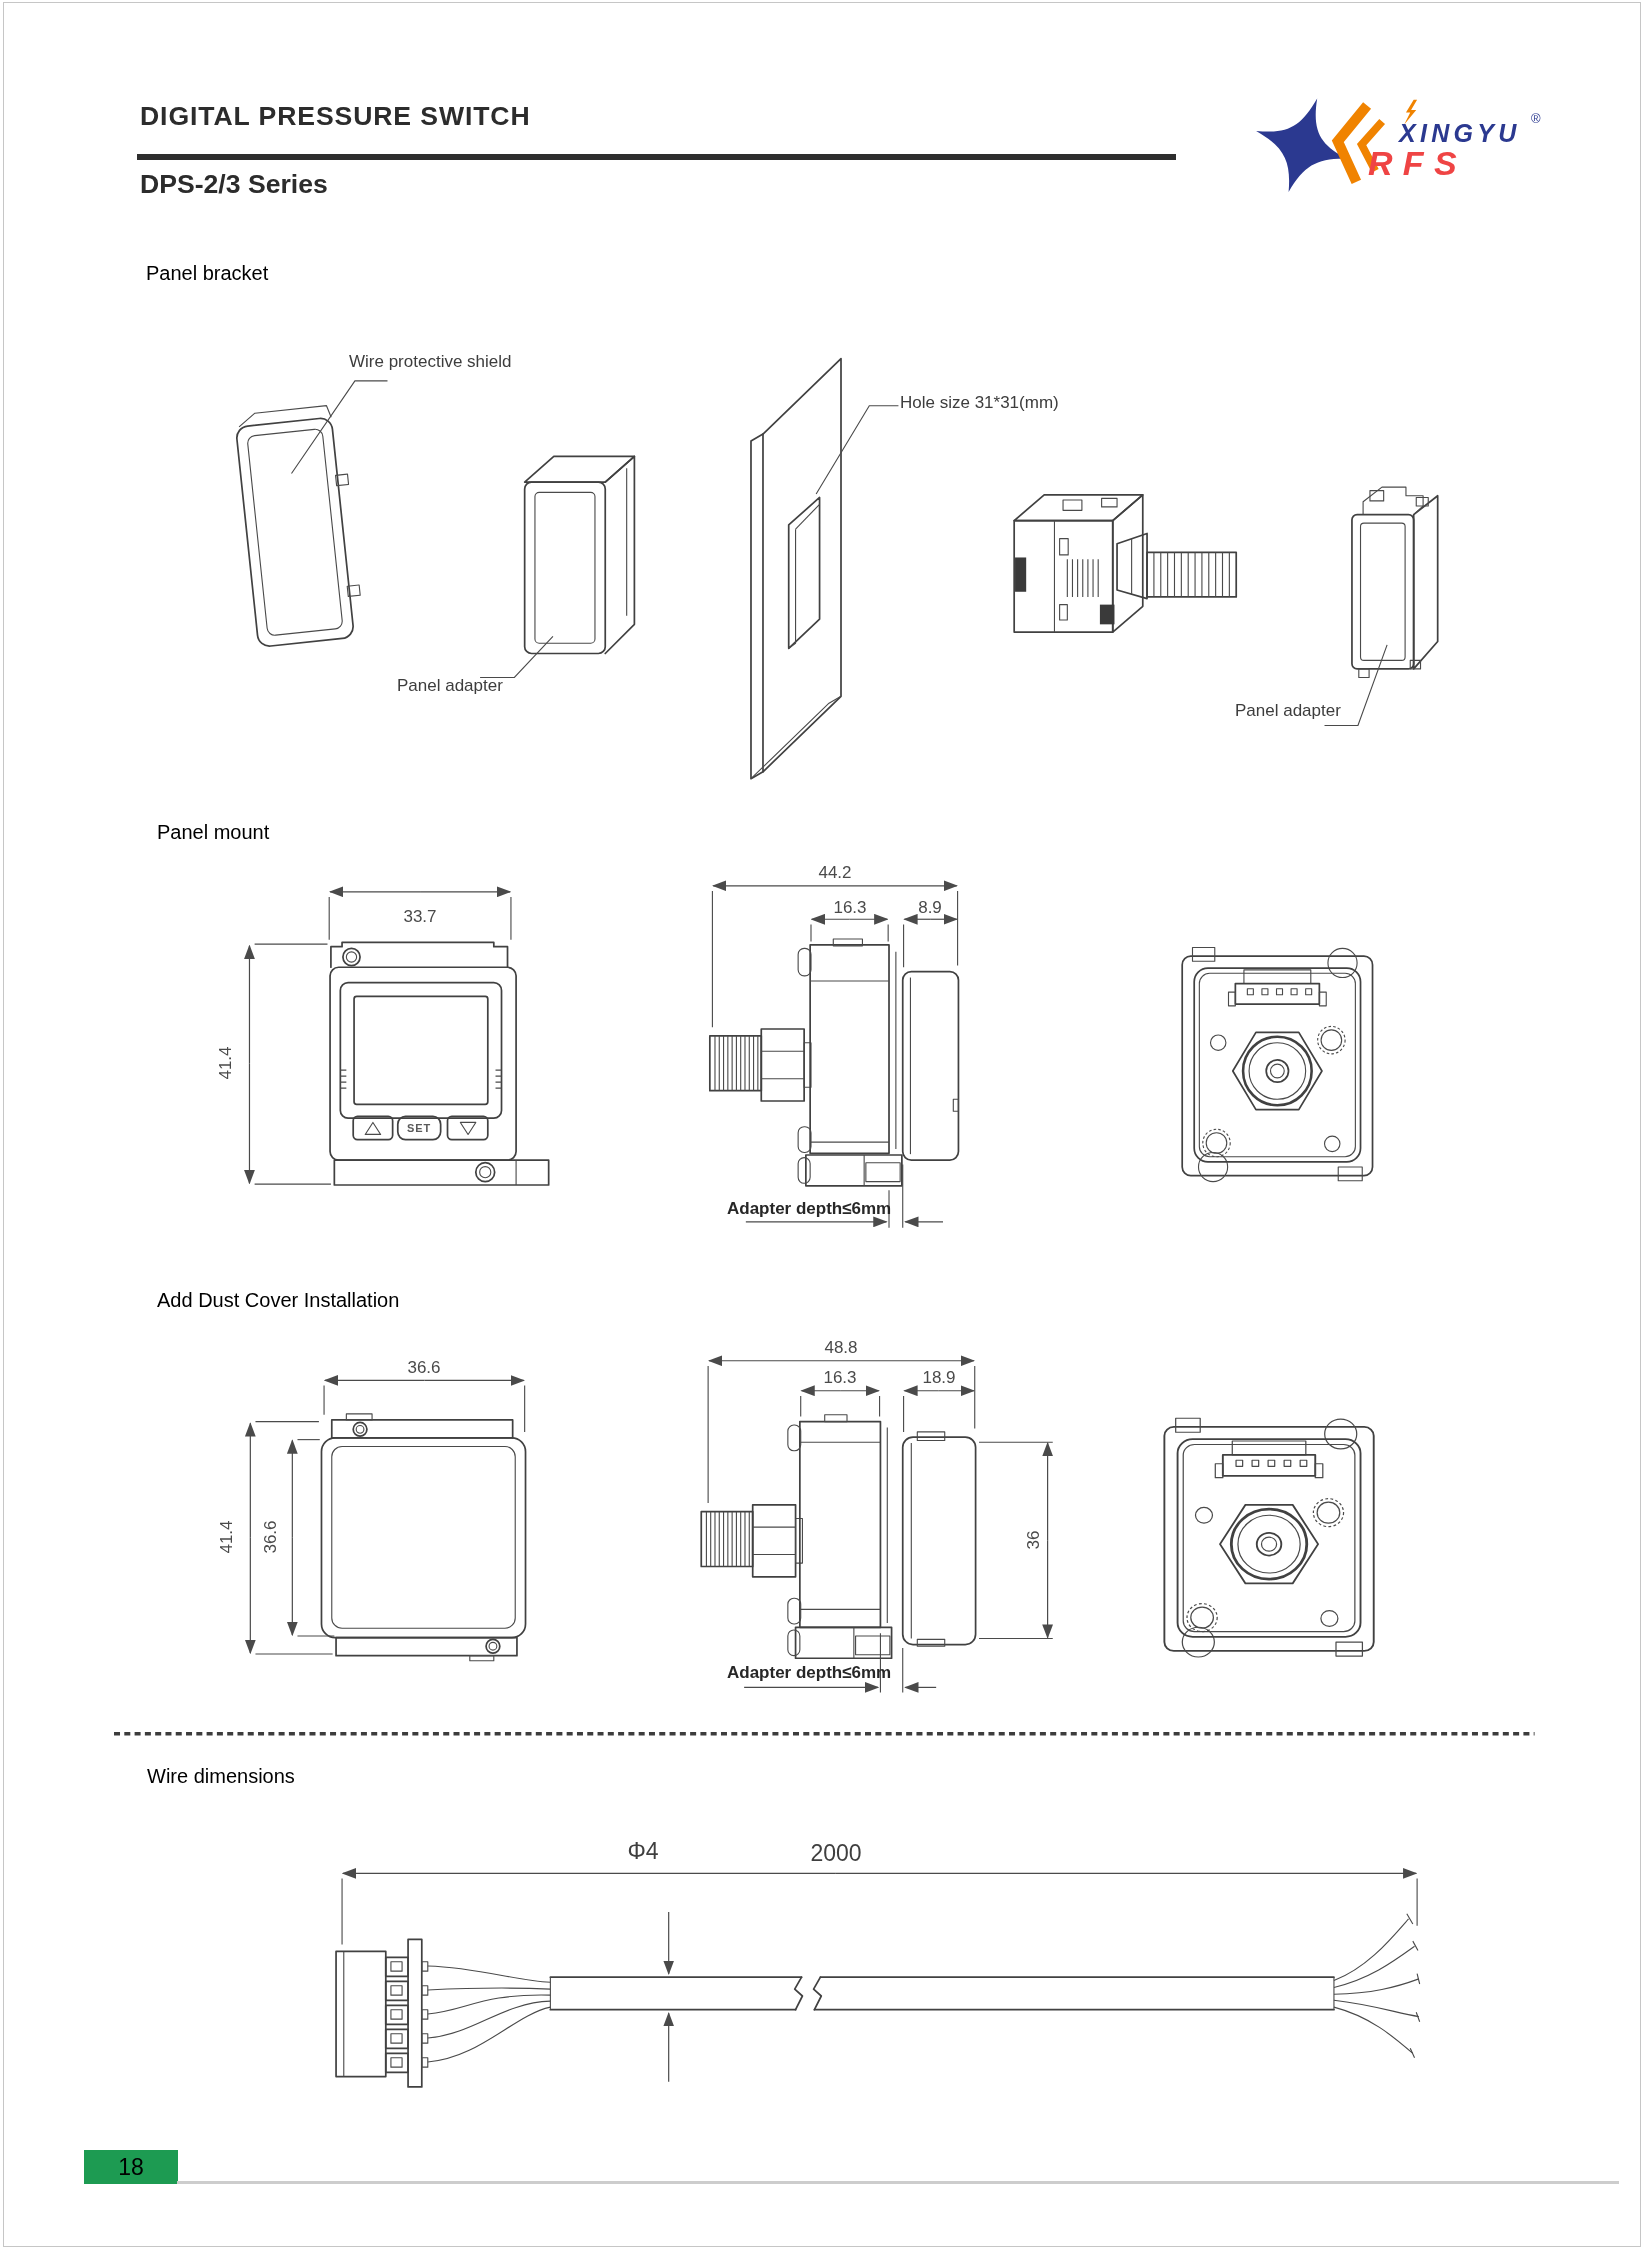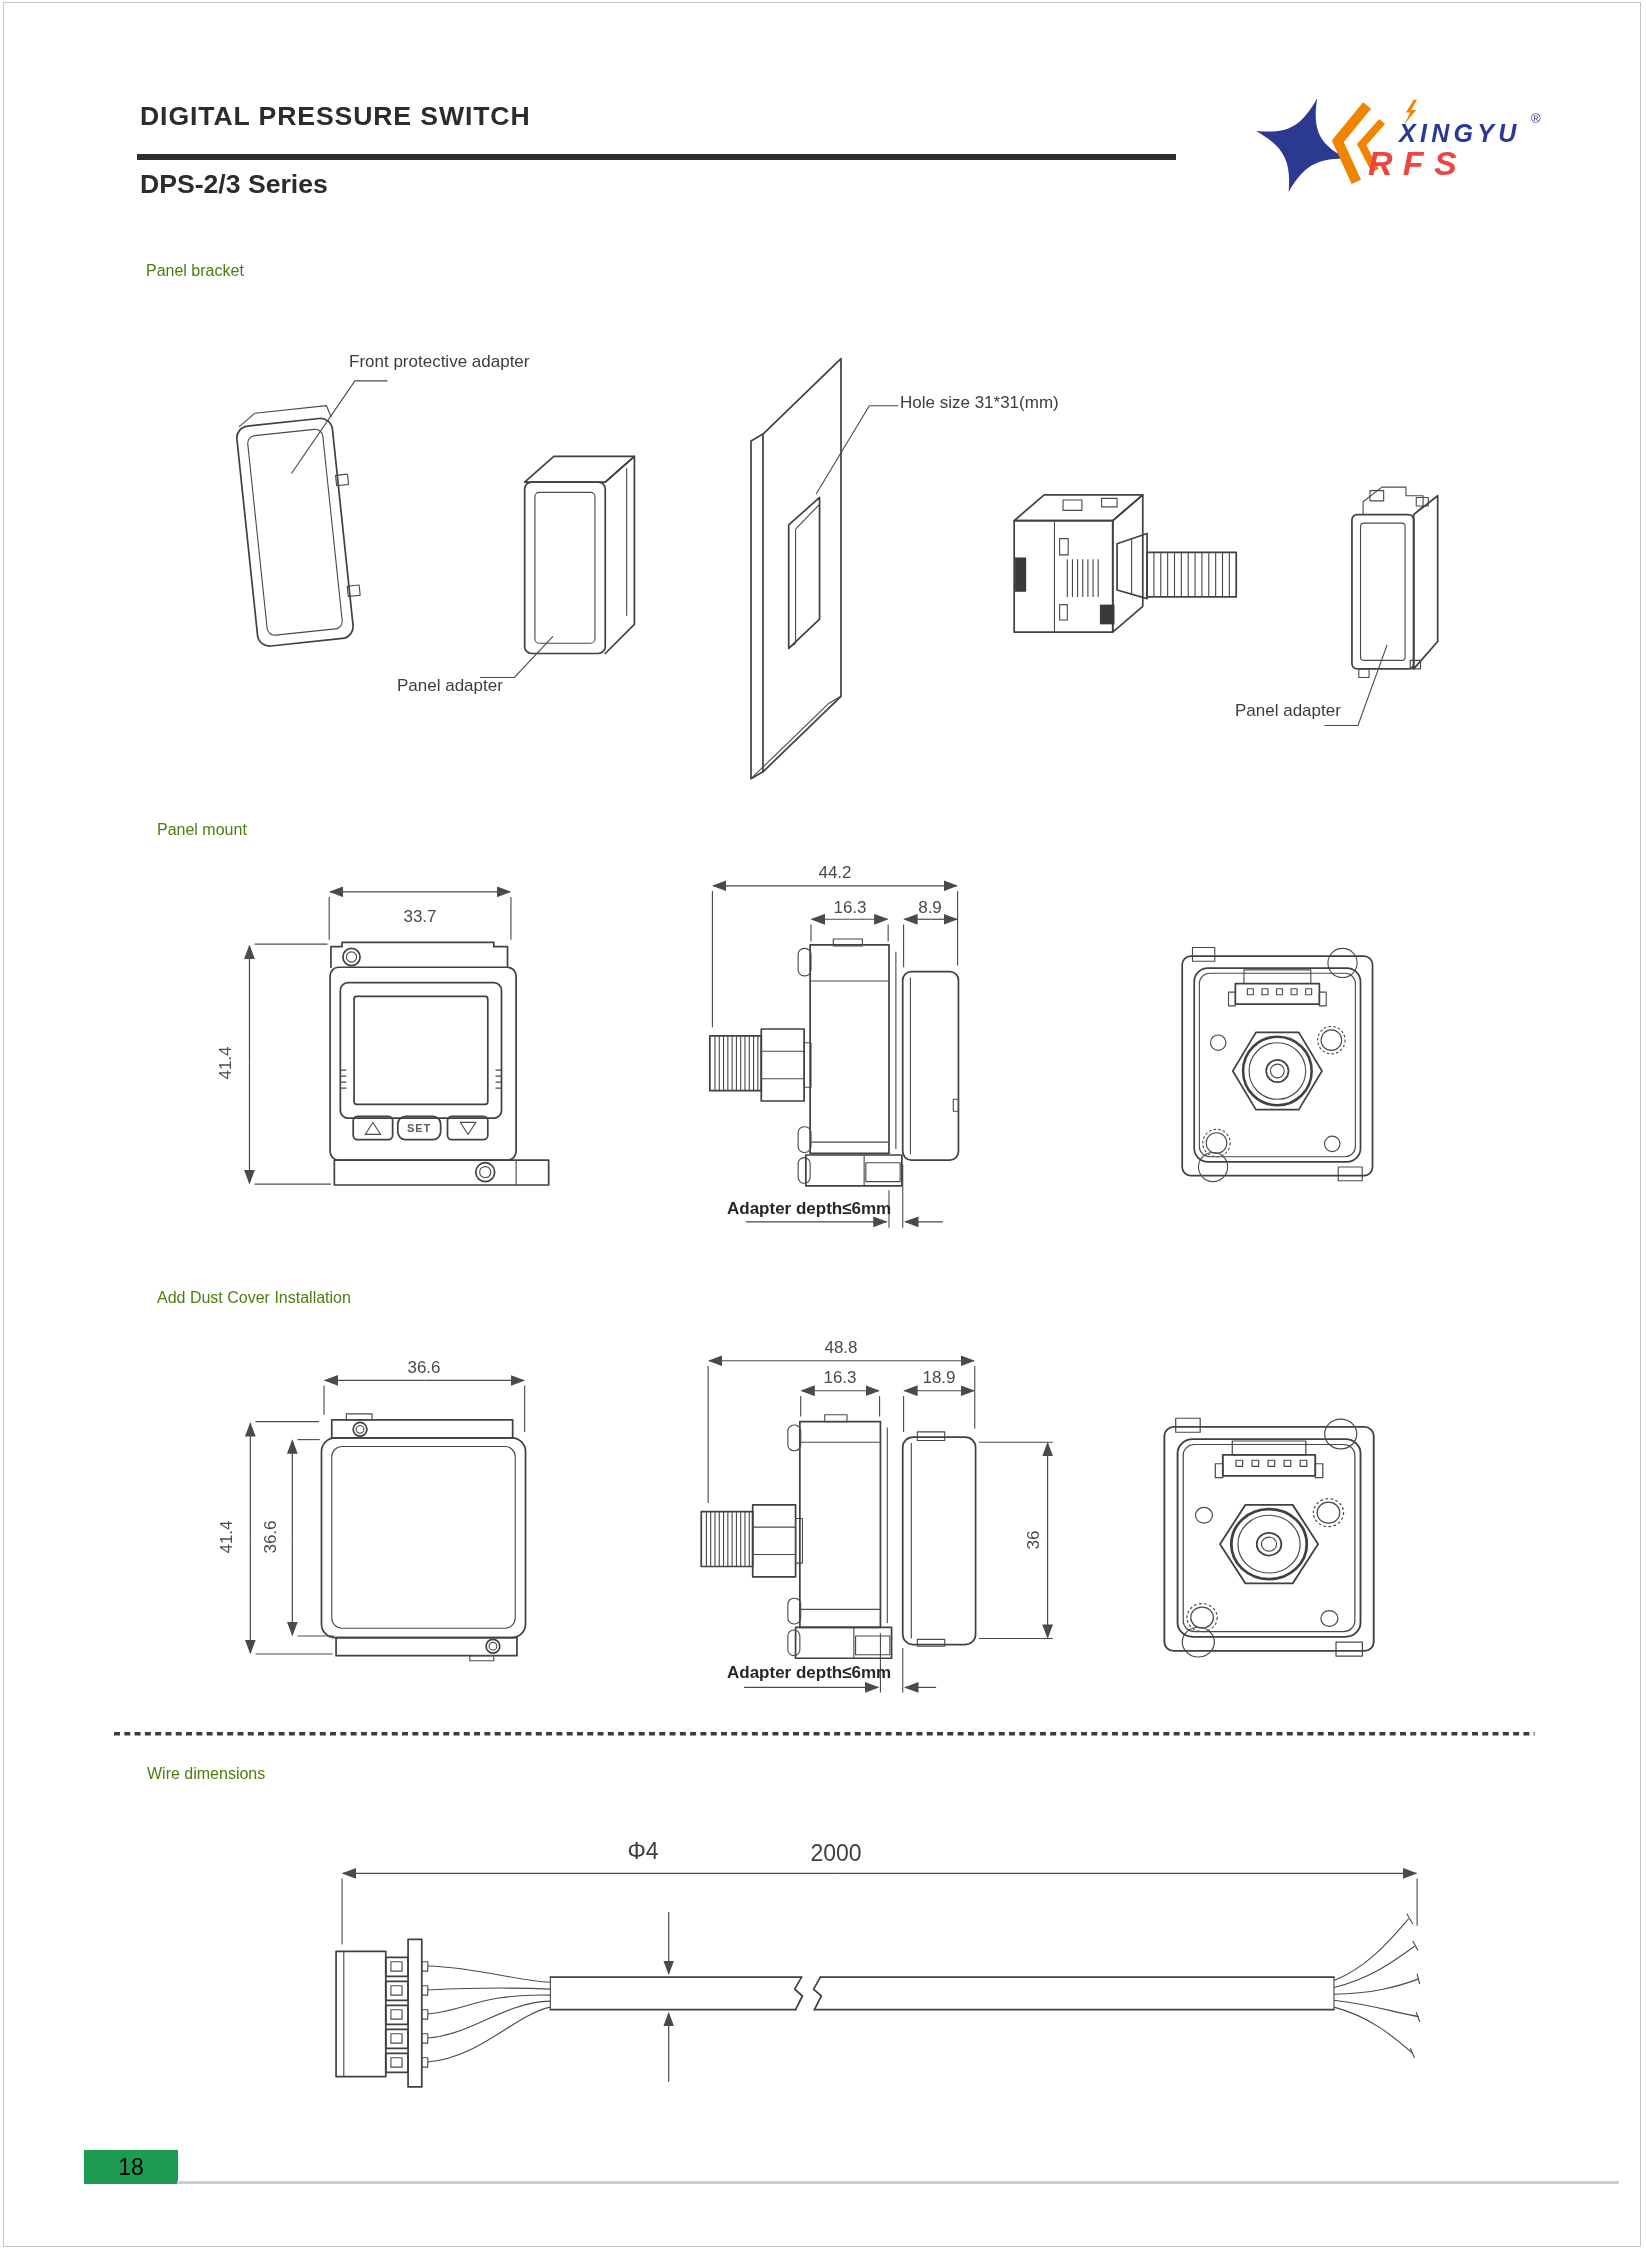--- a/index.html
+++ b/index.html
@@ -4,21 +4,21 @@
 <style>
   html,body{margin:0;padding:0;background:#fff;}
   .page{position:relative;width:1646px;height:2250px;background:#ffffff;
         font-family:"Liberation Sans",sans-serif;overflow:hidden;padding-left:16px;}
   .page-frame{position:absolute;left:3.4px;top:1.7px;width:1636px;height:2243px;
         border:0.9px solid #c6c6c6;pointer-events:none;}
   .pos{position:absolute;white-space:nowrap;}
   .doc-title{left:140px;top:101px;font-size:26.6px;font-weight:bold;color:#2c2c2c;letter-spacing:0.9px;}
   .title-rule{left:137px;top:154px;width:1039px;height:6px;background:#2e2e2e;}
   .series{left:140px;top:169px;font-size:26.6px;font-weight:bold;color:#2c2c2c;}
-  .heading{font-size:16px;color:#4d7c0f;}
+  .heading{font-size:20px;color:#000000;}
   .lbl{font-size:17px;color:#3d3d3d;}
   .dimh{transform:translateX(-50%);font-size:17px;color:#4a4a4a;}
   .dimv{transform:translate(-50%,-50%) rotate(-90deg);font-size:17px;color:#4a4a4a;}
   .dimbig{transform:translateX(-50%);font-size:23px;color:#3f3f3f;}
   .note{font-size:17px;font-weight:bold;color:#272727;}
   .set-label{transform:translateX(-50%);font-size:11px;font-weight:bold;color:#5a5a5a;letter-spacing:0.9px;}
   .logo-brand{font-size:25px;font-weight:bold;font-style:italic;letter-spacing:4.3px;color:#2b3990;}
   .logo-reg{font-size:13px;color:#2b3990;}
   .logo-sub{font-size:34px;font-weight:bold;font-style:italic;letter-spacing:10.3px;color:#ef4444;}
   .badge{left:84px;top:2150px;width:94px;height:34px;background:#1d9b52;}
@@ -352,21 +352,21 @@
 
   <div class="pos doc-title">DIGITAL PRESSURE SWITCH</div>
   <div class="pos title-rule"></div>
   <div class="pos series">DPS-2/3 Series</div>
 
   <span class="pos logo-brand" style="left:1399px;top:119px;">XINGYU</span>
   <span class="pos logo-reg" style="left:1531px;top:111px;">®</span>
   <span class="pos logo-sub" style="left:1368px;top:144px;">RFS</span>
 
   <span class="pos heading" style="left:146px;top:262px;">Panel bracket</span>
-  <span class="pos lbl" style="left:349px;top:352px;">Front protective adapter</span>
+  <span class="pos lbl" style="left:349px;top:352px;">Wire protective shield</span>
   <span class="pos lbl" style="left:397px;top:676px;">Panel adapter</span>
   <span class="pos lbl" style="left:900px;top:393px;">Hole size 31*31(mm)</span>
   <span class="pos lbl" style="left:1235px;top:701px;">Panel adapter</span>
 
   <span class="pos heading" style="left:157px;top:821px;">Panel mount</span>
   <span class="pos dimh" style="left:420px;top:868px;margin-top:39px;">33.7</span>
   <span class="pos dimv" style="left:226px;top:1063px;">41.4</span>
   <span class="pos dimh" style="left:835px;top:863px;">44.2</span>
   <span class="pos dimh" style="left:850px;top:898px;">16.3</span>
   <span class="pos dimh" style="left:930px;top:898px;">8.9</span>

